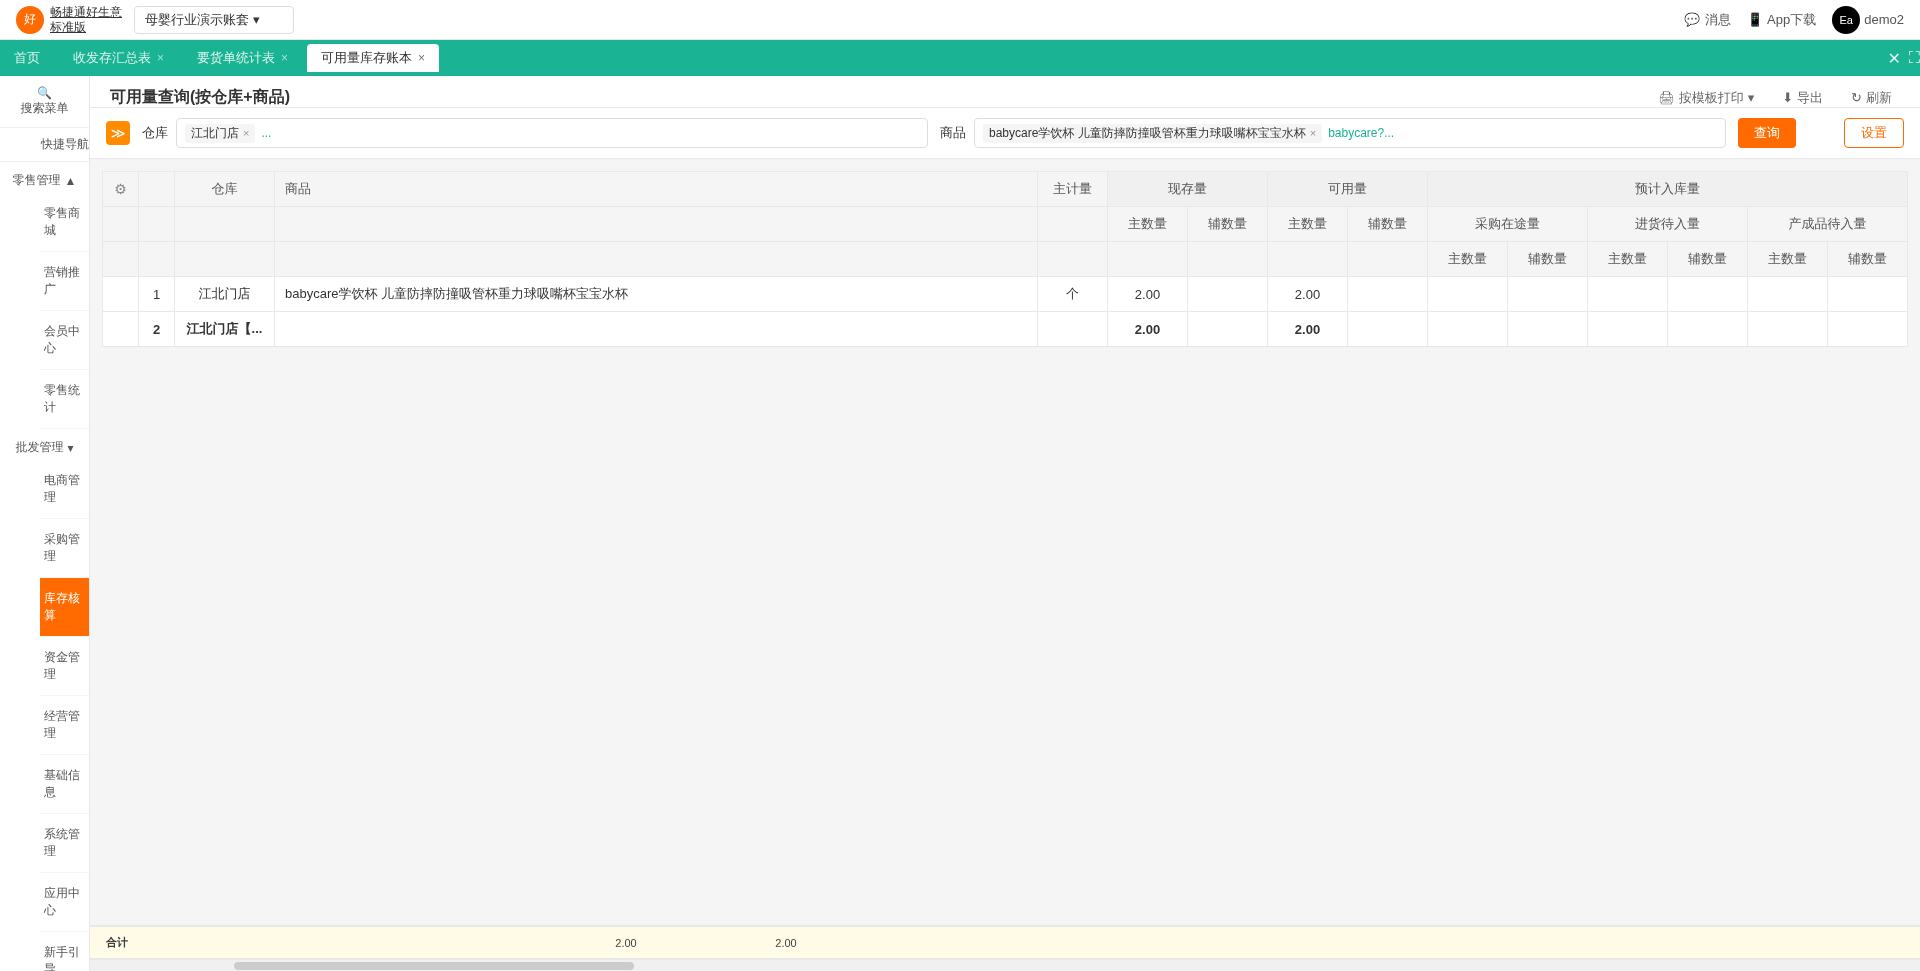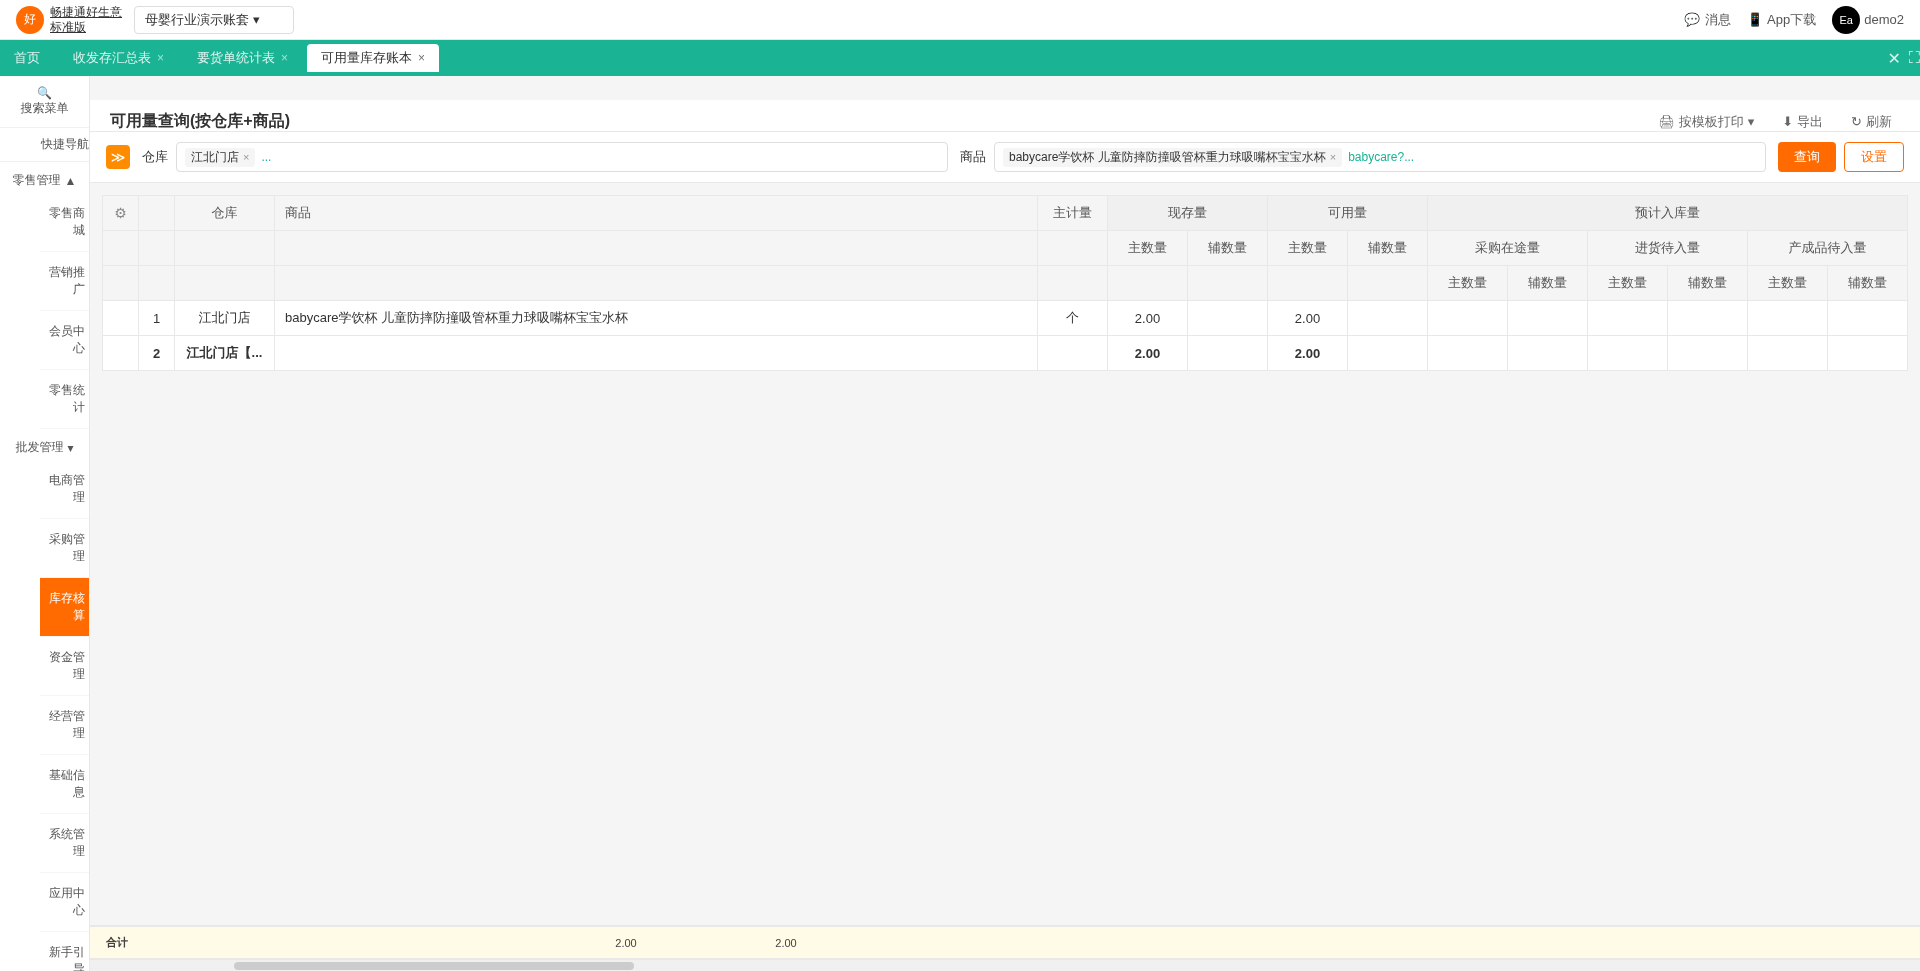--- a/index.html
+++ b/index.html
@@ -77,21 +77,21 @@
       color: #555;
       cursor: pointer;
       text-align: right;
       border-bottom: 1px solid #f0f0f0;
     }
     .sidebar-item {
       padding: 12px 4px;
       font-size: 12px;
       color: #555;
       cursor: pointer;
-      text-align: right;
+      text-align: left;
       border-bottom: 1px solid #f5f5f5;
       display: flex;
       flex-direction: column;
       align-items: center;
       gap: 4px;
       margin-left: 40px;
     }
     .sidebar-item.active { background: #ff6b00; color: #fff; }
     .sidebar-section {
       padding: 10px 8px 4px;
@@ -116,21 +116,20 @@
 
     
     .page-header {
       background: #fff;
       padding: 12px 20px 0;
       border-bottom: 1px solid #e8e8e8;
       display: flex;
       align-items: center;
       justify-content: space-between;
       height: 32px;
-      margin-top: 24px;
     }
     .page-title { font-size: 16px; font-weight: bold; color: #333; }
     .page-actions { display: flex; align-items: center; gap: 12px; }
     .page-action-btn {
       display: flex; align-items: center; gap: 4px;
       color: #666; font-size: 13px; cursor: pointer; padding: 4px 8px;
     }
 
     
     .filter-bar {
@@ -162,21 +161,21 @@
     }
     .filter-tag-close { cursor: pointer; color: #999; font-size: 11px; }
     .filter-more { color: #1ab394; cursor: pointer; font-size: 12px; }
     .filter-actions { display: flex; gap: 8px; }
     .btn-query {
       background: #ff6b00; color: #fff; border: none;
       padding: 5px 16px; border-radius: 4px; cursor: pointer; font-size: 13px; text-align: right;
     }
     .btn-settings {
       background: #fff; color: #ff6b00; border: 1px solid #ff6b00;
-      padding: 5px 16px; border-radius: 4px; cursor: pointer; font-size: 13px;
+      padding: 5px 16px; border-radius: 4px; cursor: pointer; font-size: 13px; margin-left: 40px;
     }
 
     
     .table-wrapper {
       flex: 1;
       overflow: auto;
       padding: 12px;
     }
     .data-table {
       width: 100%;

